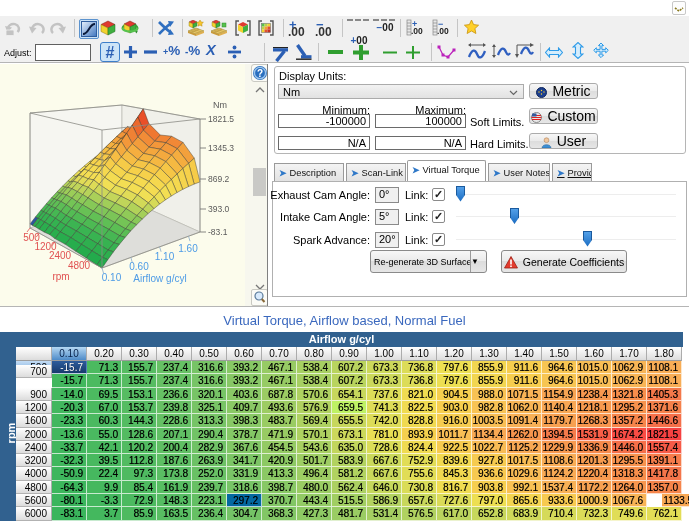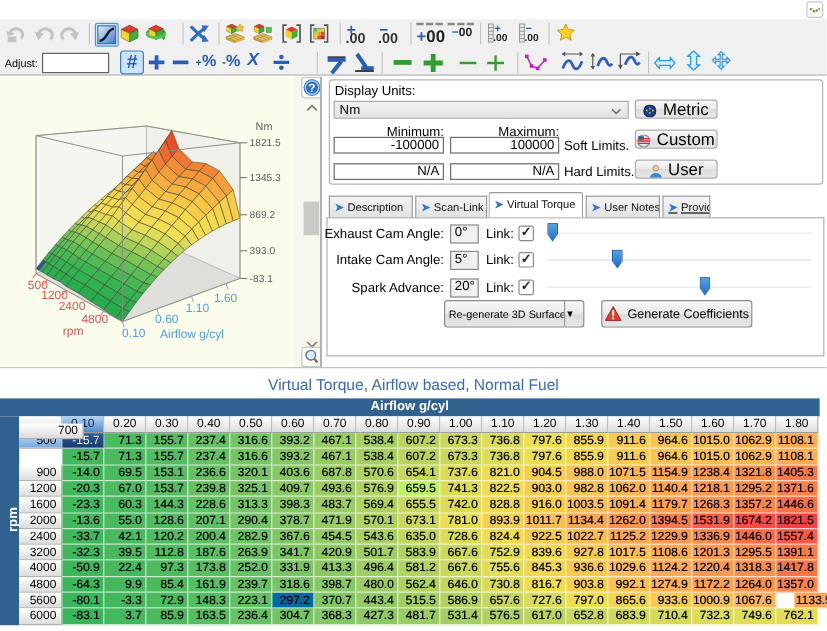--- a/index.html
+++ b/index.html
@@ -121,21 +121,21 @@
       <rect x="6.5" y="9.5" width="3" height="3" fill="#e05030"></rect>
       <rect x="9.5" y="9.5" width="3" height="3" fill="#c03020"></rect>
       <rect x="3.5" y="3.5" width="9" height="9" fill="none" stroke="#666" stroke-width="0.5"></rect>
     </svg>
     <div class="abs blue" style="left:289px;top:17px;font-size:13px">+</div>
     <div class="abs" style="left:288px;top:25px;font-size:12px;font-weight:bold;color:#333">.00</div>
     <div class="abs blue" style="left:316px;top:17px;font-size:13px">−</div>
     <div class="abs" style="left:315px;top:25px;font-size:12px;font-weight:bold;color:#333">.00</div>
     <div class="abs" style="left:347px;top:19px;width:24px;text-align:center">
       <div style="border-top:2px dashed #888;width:22px;height:2px"></div>
-      <div style="font-size:14px;font-weight:bold;margin-top:1px"><span class="blue">+</span><span style="color:#222">00</span></div>
+      <div style="font-size:10px;font-weight:bold;margin-top:14px"><span class="blue">+</span><span style="color:#222">00</span></div>
     </div>
     <div class="abs" style="left:373px;top:19px;width:24px;text-align:center">
       <div style="border-top:2px dashed #888;width:22px;height:2px"></div>
       <div style="font-size:10px;font-weight:bold;margin-top:1px"><span class="blue">−</span><span style="color:#222">00</span></div>
     </div>
     <svg class="abs" style="left:406px;top:19px" width="22" height="17" viewBox="0 0 22 17">
       <rect x="1" y="1" width="4" height="15" fill="#e8e8e8" stroke="#888" stroke-width="0.7"></rect>
       <path d="M1 4 h4 M1 7 h4 M1 10 h4 M1 13 h4" stroke="#888" stroke-width="0.7"></path>
       <text x="6" y="8" font-size="9" font-weight="bold" fill="#2b5fb4">+</text>
       <text x="5" y="15" font-size="8.5" font-weight="bold" fill="#222">.00</text>
@@ -574,21 +574,21 @@
     <div class="c" style="left:332px;top:361.00px;background:#b9d45e">607.2</div>
     <div class="c" style="left:367px;top:361.00px;background:#ccd85b">673.3</div>
     <div class="c" style="left:402px;top:361.00px;background:#dcdc58">736.8</div>
     <div class="c" style="left:437px;top:361.00px;background:#eddf52">797.6</div>
     <div class="c" style="left:472px;top:361.00px;background:#f2d650">855.9</div>
     <div class="c" style="left:507px;top:361.00px;background:#f6cd4e">911.6</div>
     <div class="c" style="left:542px;top:361.00px;background:#f7c552">964.6</div>
     <div class="c" style="left:577px;top:361.00px;background:#f8bd55">1015.0</div>
     <div class="c" style="left:612px;top:361.00px;background:#f8b556">1062.9</div>
     <div class="c" style="left:647px;top:361.00px;background:#f8ad56">1108.1</div>
-    <div class="r" style="left:16px;top:353px;width:54px">700</div>
+    <div class="r" style="left:16px;top:365px;width:36px">700</div>
     <div class="c" style="left:52px;top:374.30px;background:#42b75e">-15.7</div>
     <div class="c" style="left:87px;top:374.30px;background:#4cba60">71.3</div>
     <div class="c" style="left:122px;top:374.30px;background:#56bc62">155.7</div>
     <div class="c" style="left:157px;top:374.30px;background:#66c064">237.4</div>
     <div class="c" style="left:192px;top:374.30px;background:#77c466">316.6</div>
     <div class="c" style="left:227px;top:374.30px;background:#87c765">393.2</div>
     <div class="c" style="left:262px;top:374.30px;background:#97cb64">467.1</div>
     <div class="c" style="left:297px;top:374.30px;background:#a6cf62">538.4</div>
     <div class="c" style="left:332px;top:374.30px;background:#b9d45e">607.2</div>
     <div class="c" style="left:367px;top:374.30px;background:#ccd85b">673.3</div>
@@ -741,21 +741,21 @@
     <div class="c" style="left:192px;top:480.70px;background:#67c064">239.7</div>
     <div class="c" style="left:227px;top:480.70px;background:#77c466">318.6</div>
     <div class="c" style="left:262px;top:480.70px;background:#88c865">398.7</div>
     <div class="c" style="left:297px;top:480.70px;background:#9acc63">480.0</div>
     <div class="c" style="left:332px;top:480.70px;background:#acd061">562.4</div>
     <div class="c" style="left:367px;top:480.70px;background:#c5d75c">646.0</div>
     <div class="c" style="left:402px;top:480.70px;background:#dadc58">730.8</div>
     <div class="c" style="left:437px;top:480.70px;background:#efdc51">816.7</div>
     <div class="c" style="left:472px;top:480.70px;background:#f6ce4e">903.8</div>
     <div class="c" style="left:507px;top:480.70px;background:#f8c154">992.1</div>
-    <div class="c" style="left:542px;top:480.70px;background:#f8b156">1274.9</div>
+    <div class="c" style="left:542px;top:480.70px;background:#f8b156">1537.4</div>
     <div class="c" style="left:577px;top:480.70px;background:#f7a152">1172.2</div>
     <div class="c" style="left:612px;top:480.70px;background:#f7954e">1264.0</div>
     <div class="c" style="left:647px;top:480.70px;background:#f6854b">1357.0</div>
     <div class="r" style="left:16px;top:494.00px;width:36px">5600</div>
     <div class="c" style="left:52px;top:494.00px;background:#3ab55c">-80.1</div>
     <div class="c" style="left:87px;top:494.00px;background:#43b75e">-3.3</div>
     <div class="c" style="left:122px;top:494.00px;background:#4cba60">72.9</div>
     <div class="c" style="left:157px;top:494.00px;background:#55bc62">148.3</div>
     <div class="c" style="left:192px;top:494.00px;background:#64bf64">223.1</div>
     <div class="c" style="left:227px;top:494.00px;background:#0369a1">297.2</div>

